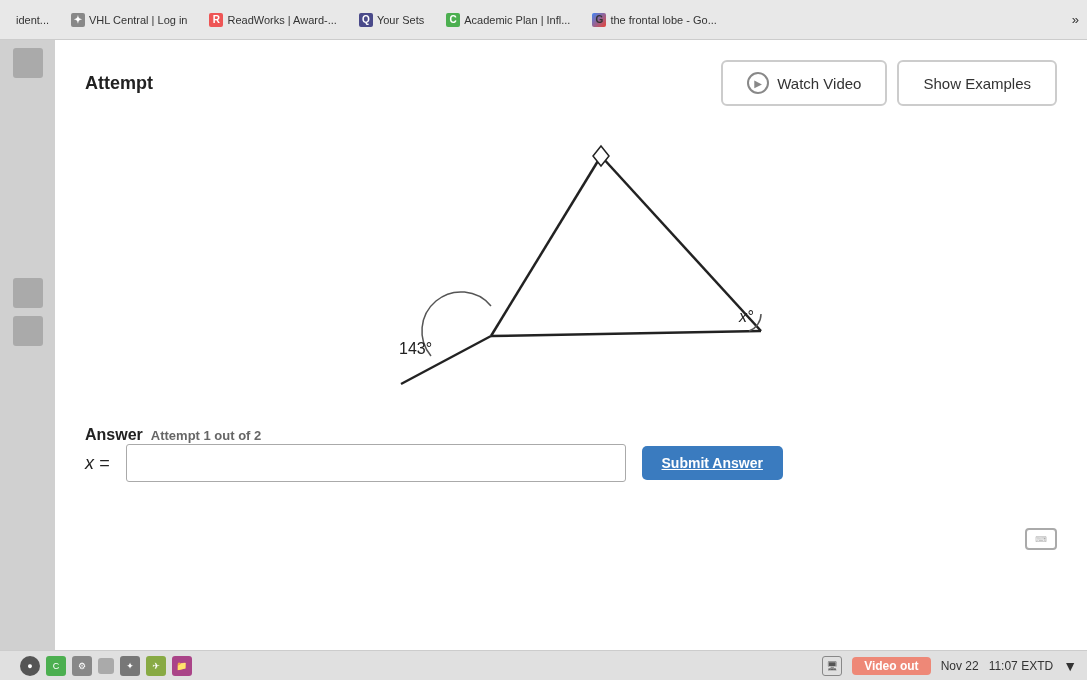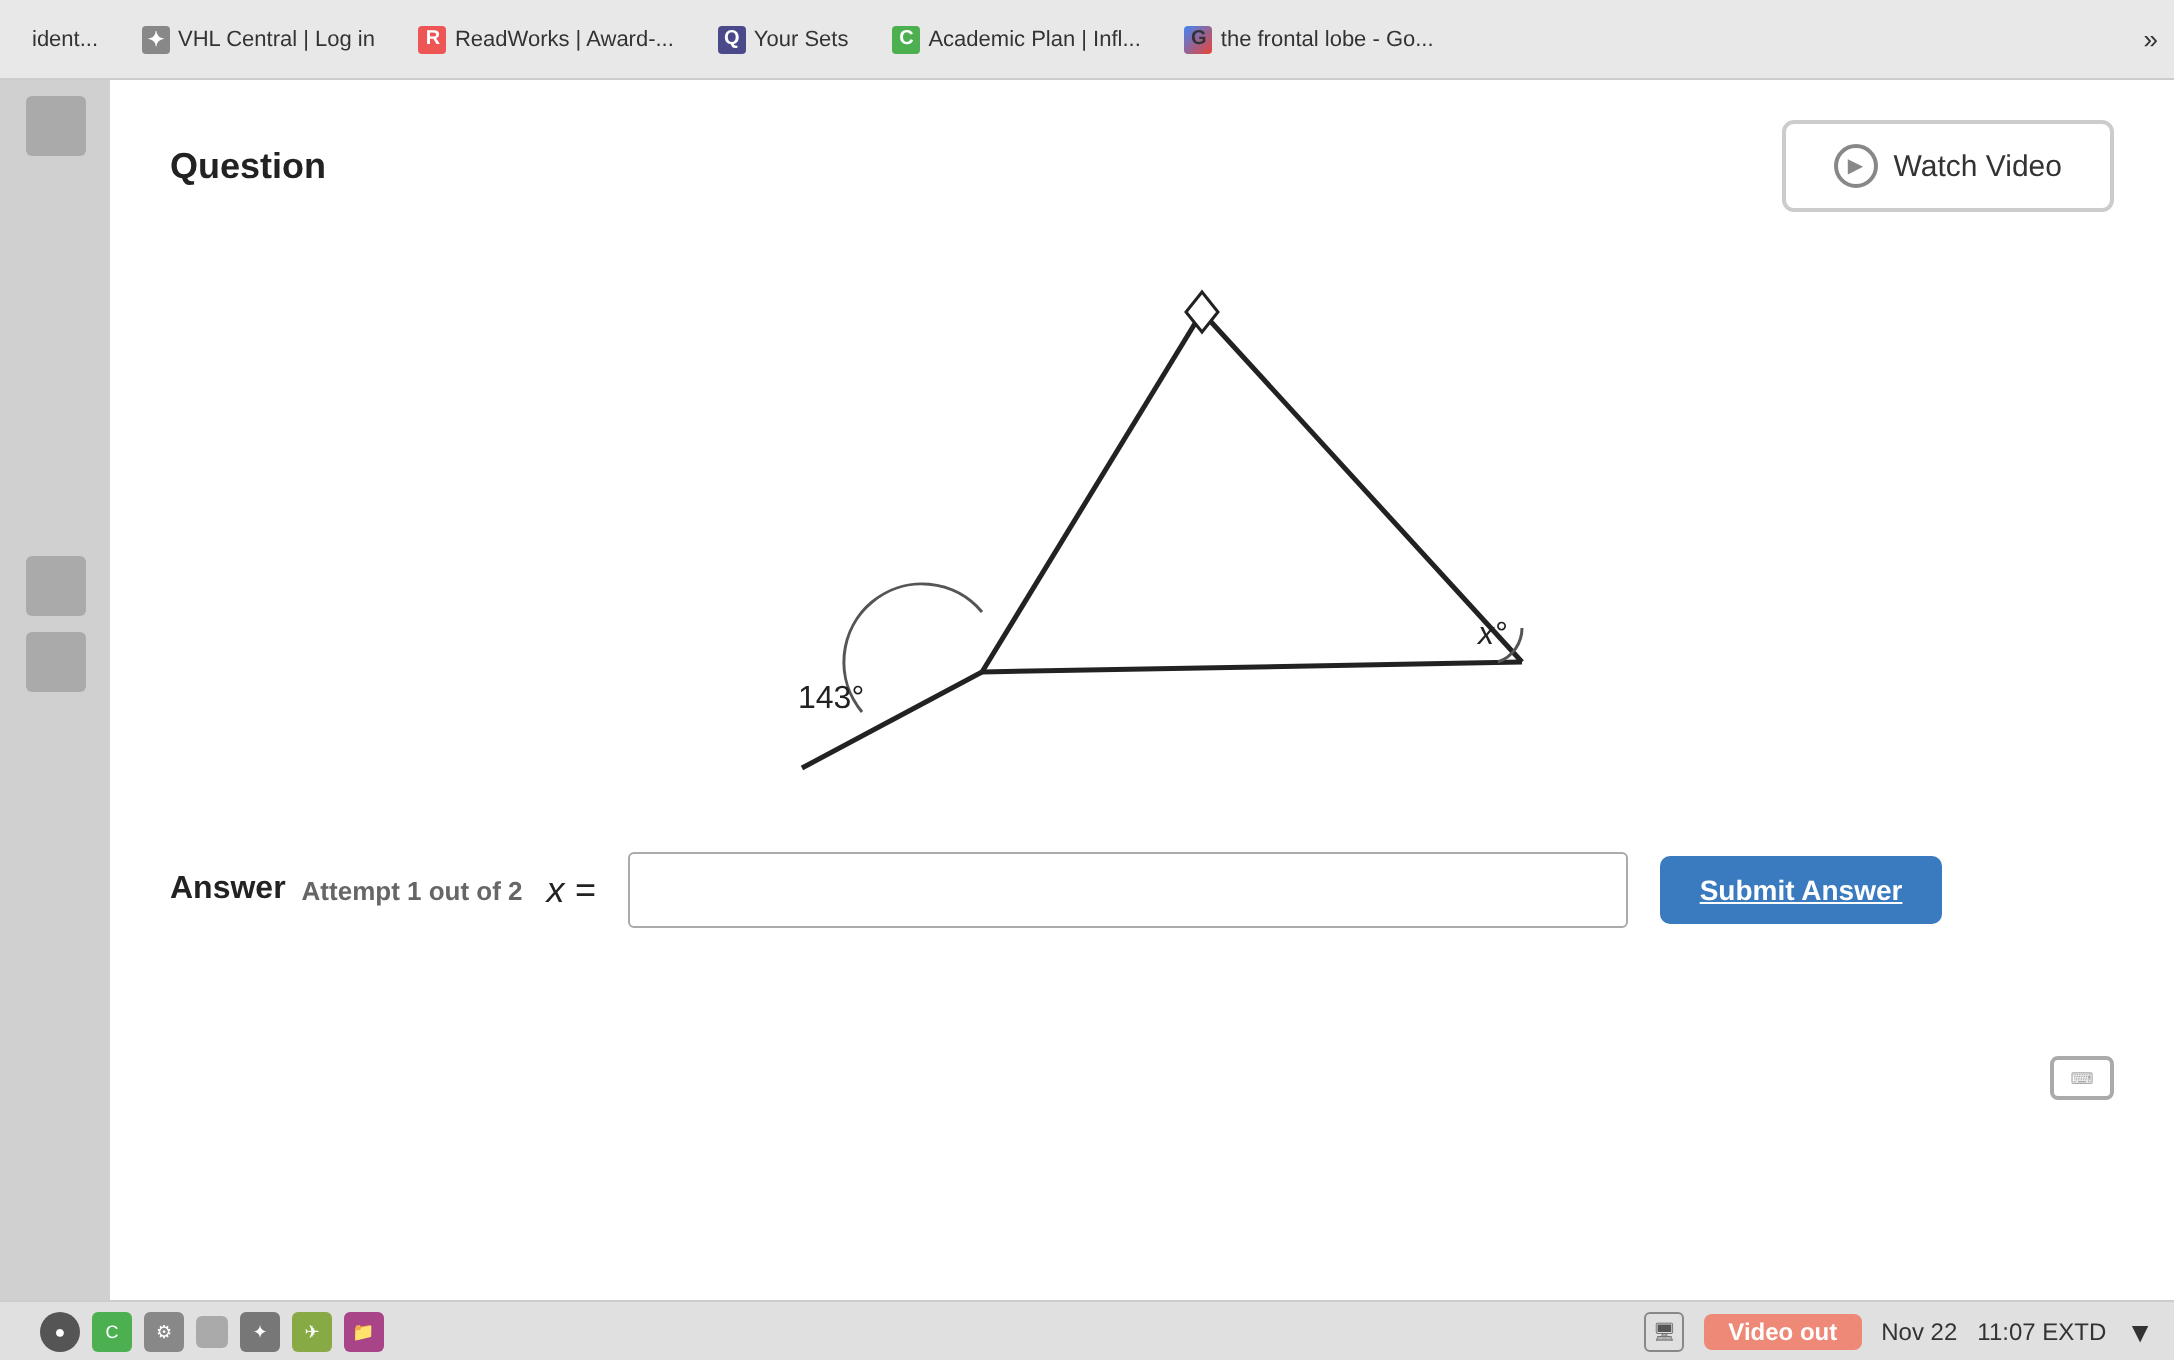--- a/index.html
+++ b/index.html
@@ -148,22 +148,21 @@
       display: flex;
       justify-content: center;
       align-items: center;
       margin: 10px 0 20px 0;
       height: 280px;
     }
 
     
     .answer-section {
       display: flex;
-      flex-direction: row;
-      gap: 12px;
+      flex-direction: column;
       margin-top: 10px;
     }
     .answer-label-row {
       display: flex;
       align-items: center;
       gap: 8px;
     }
     .answer-title {
       font-size: 16px;
       font-weight: bold;
@@ -307,25 +306,28 @@
 
 <div class="left-sidebar">
   <div class="sidebar-btn"></div>
   <div class="sidebar-btn" style="margin-top: 200px;"></div>
   <div class="sidebar-btn"></div>
 </div>
 
 <div class="main-content">
 
   <div class="question-header">
-    <span class="question-label">Question</span>
+    <span class="question-label">Attempt</span>
     <div class="header-buttons">
       <button class="watch-video-btn">
         <span class="play-icon">▶</span>
         <span>Watch Video</span>
+      </button>
+      <button class="show-examples-btn">
+        <span>Show Examples</span>
       </button>
     </div>
   </div>
 
 
   <div class="diagram-container">
     <svg width="480" height="260">
 
       <line x1="160" y1="200" x2="70" y2="248" stroke="#222" stroke-width="2.5"></line>
 

